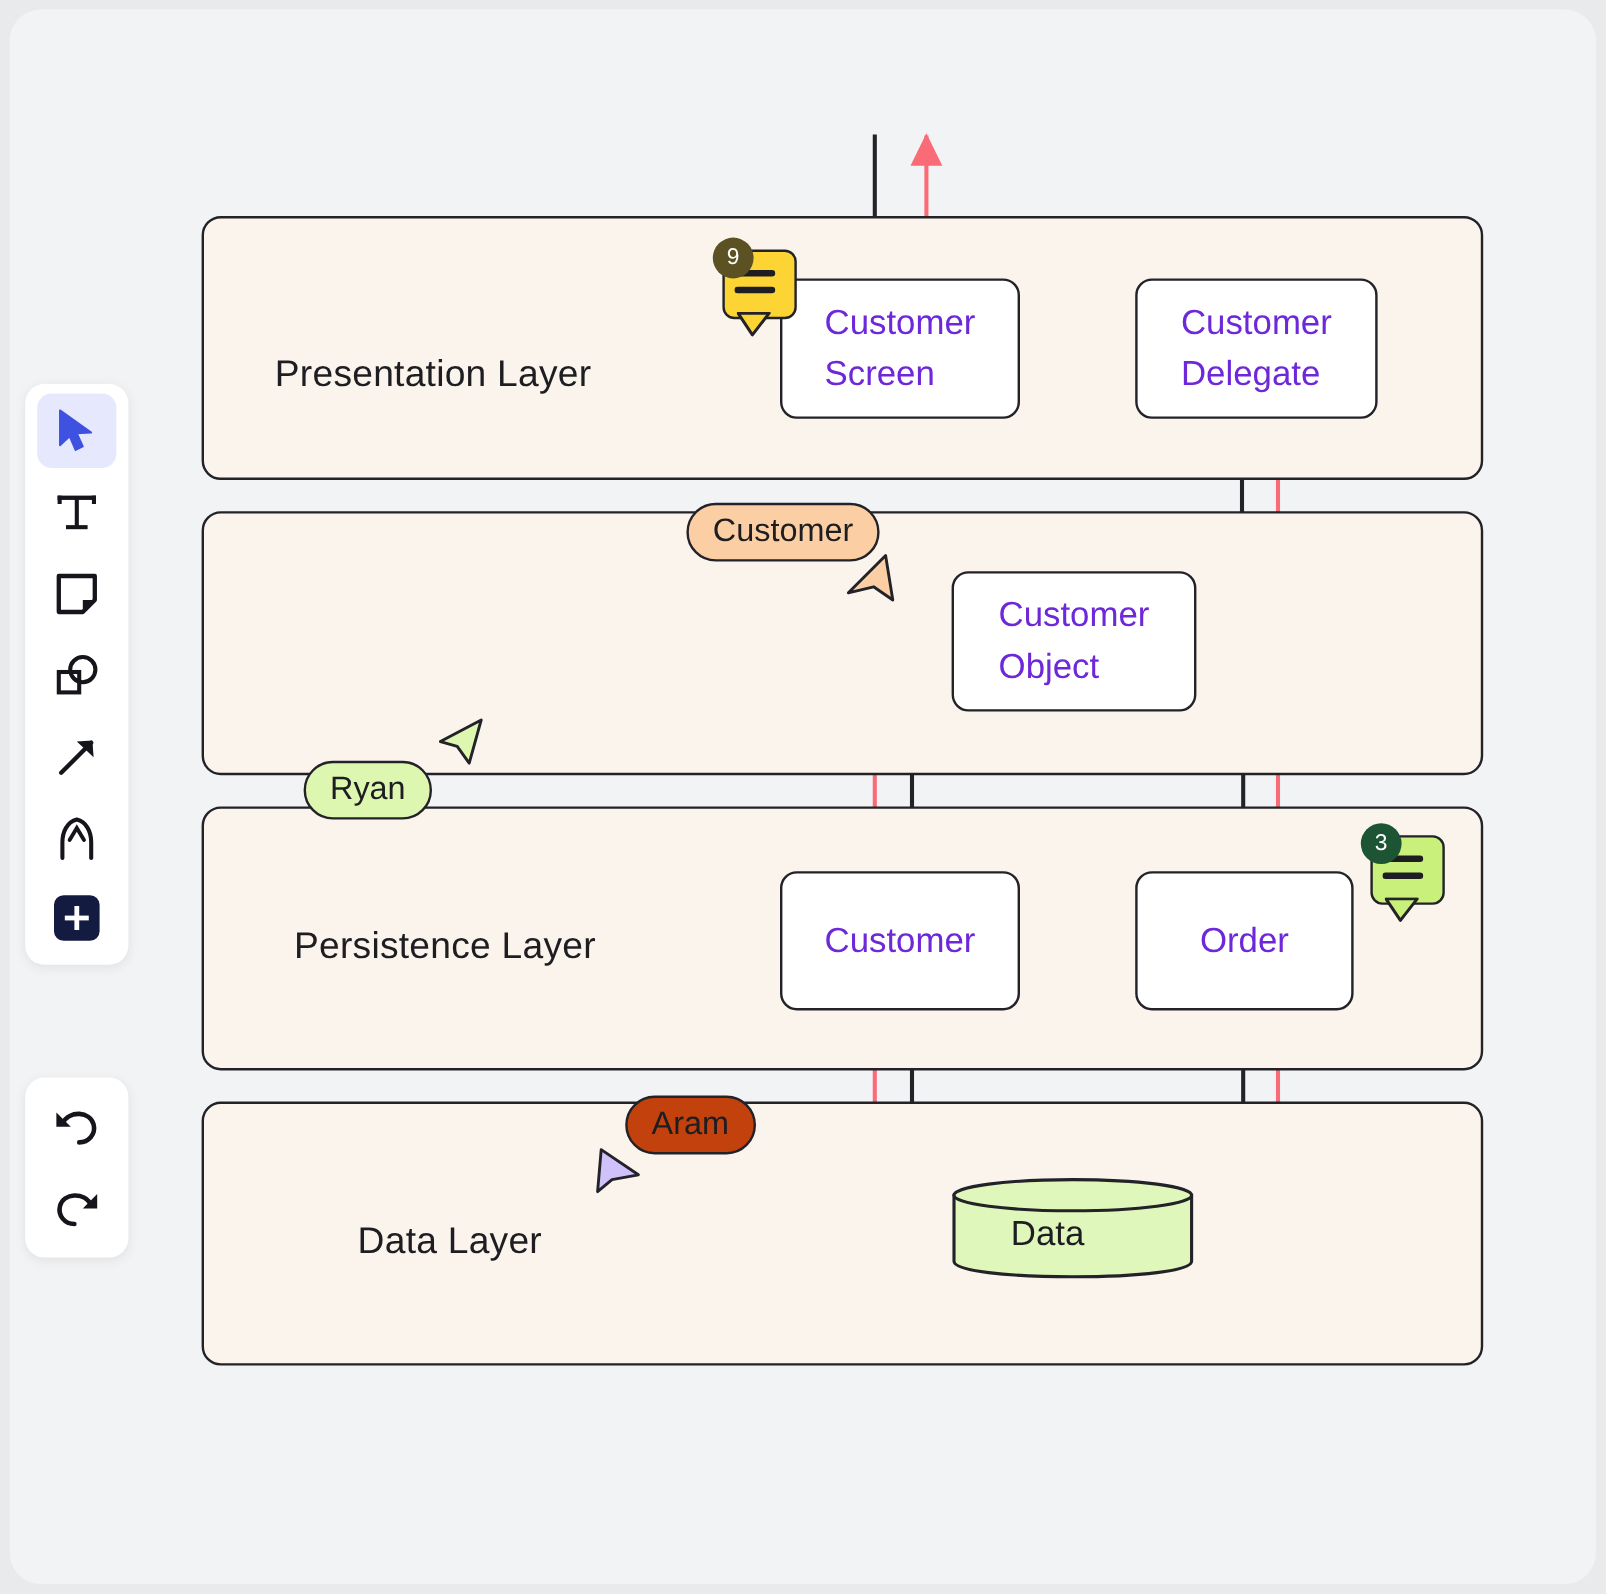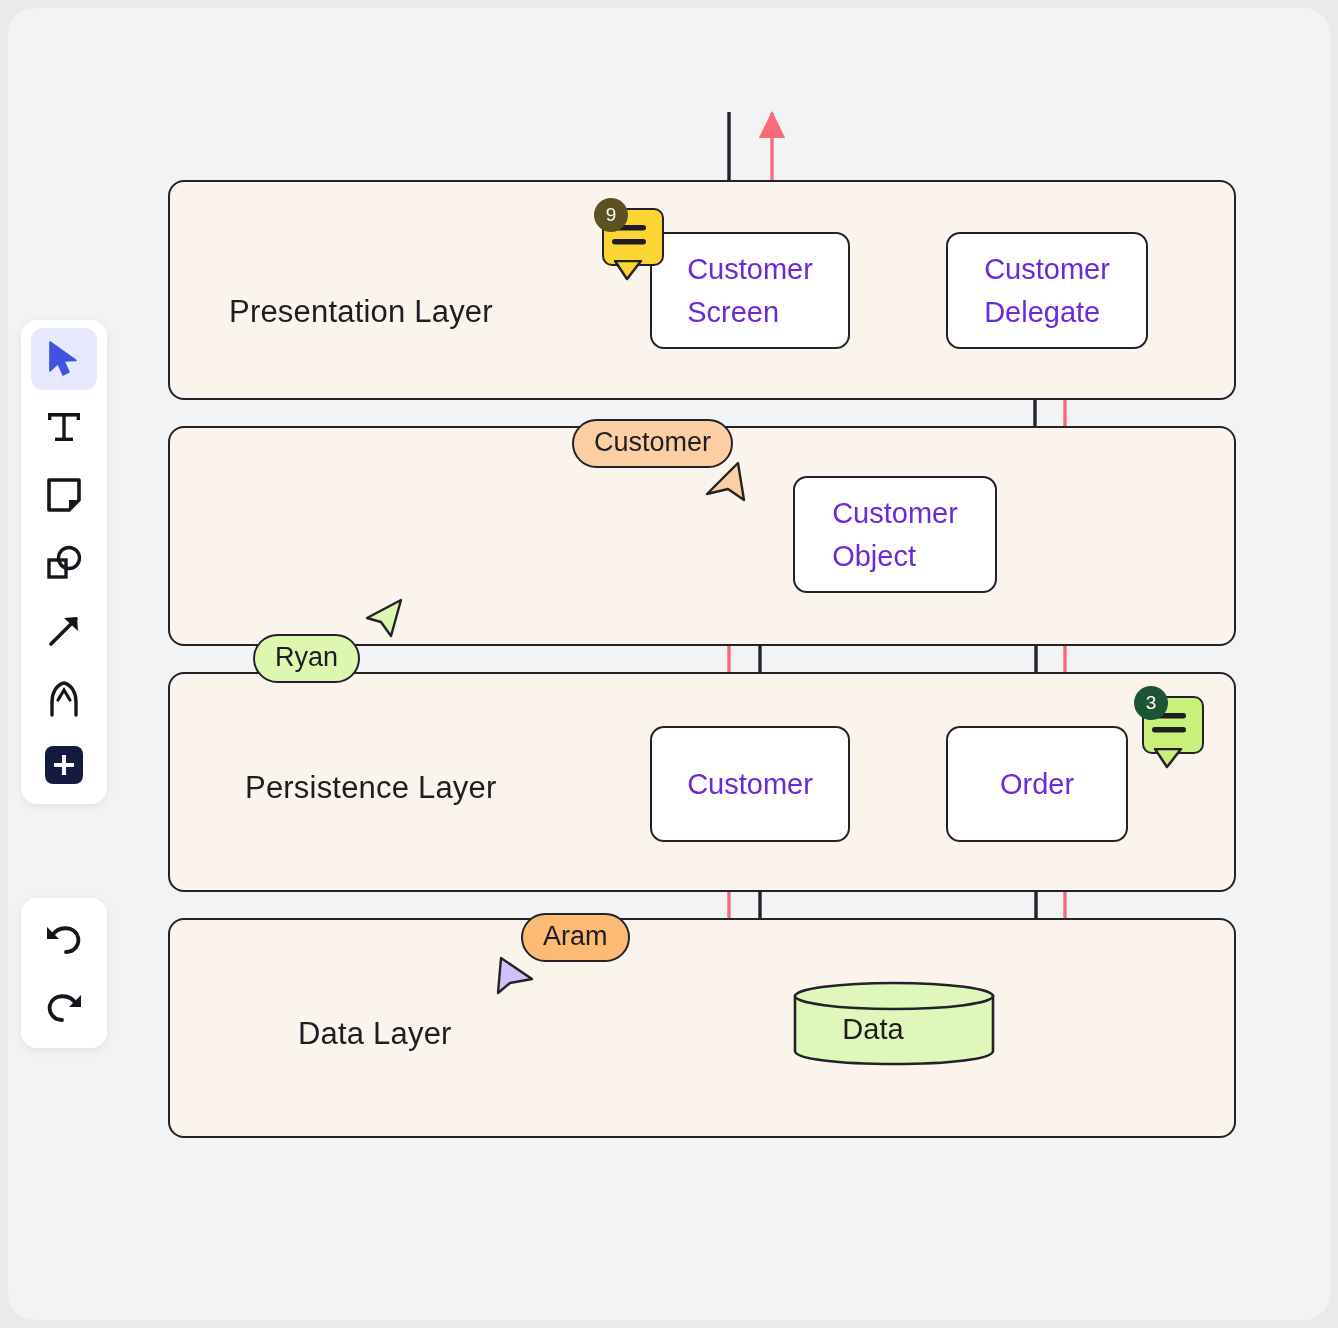--- a/index.html
+++ b/index.html
@@ -223,21 +223,21 @@
   </div>
 
   <div class="cursor-wrap" style="left:0;top:0;">
     <div class="cursor-pill" style="left:253px;top:634px;background:#ddf7b0;">Ryan</div>
     <svg style="position:absolute;left:363px;top:595px;" width="46" height="46" viewBox="0 0 46 46" xmlns="http://www.w3.org/2000/svg">
       <path d="M38,5 L28,41 L18,27 L4,23 Z" fill="#ddf7b0" stroke="#222228" stroke-width="2.4" stroke-linejoin="round"></path>
     </svg>
   </div>
 
   <div class="cursor-wrap" style="left:0;top:0;">
-    <div class="cursor-pill" style="left:521px;top:913px;background:#fdba74;">Aram</div>
+    <div class="cursor-pill" style="left:521px;top:913px;background:#c2410c;">Aram</div>
     <svg style="position:absolute;left:492px;top:953px;" width="46" height="46" viewBox="0 0 46 46" xmlns="http://www.w3.org/2000/svg">
       <path d="M9,5 L40,26 L18,30 L6,40 Z" fill="#cfc2fb" stroke="#222228" stroke-width="2.4" stroke-linejoin="round"></path>
     </svg>
   </div>
 
   <div class="comment" style="left:594px;top:198px;width:80px;height:78px;">
     <div class="comment-body" style="left:8px;top:10px;background:#fcd535;"></div>
     <svg class="comment-lines" style="left:18px;top:26px;" width="42" height="26" viewBox="0 0 42 26" xmlns="http://www.w3.org/2000/svg">
       <rect x="0" y="1" width="34" height="5.4" rx="2.7" fill="#1d1d22"></rect>
       <rect x="0" y="15" width="34" height="5.4" rx="2.7" fill="#1d1d22"></rect>

